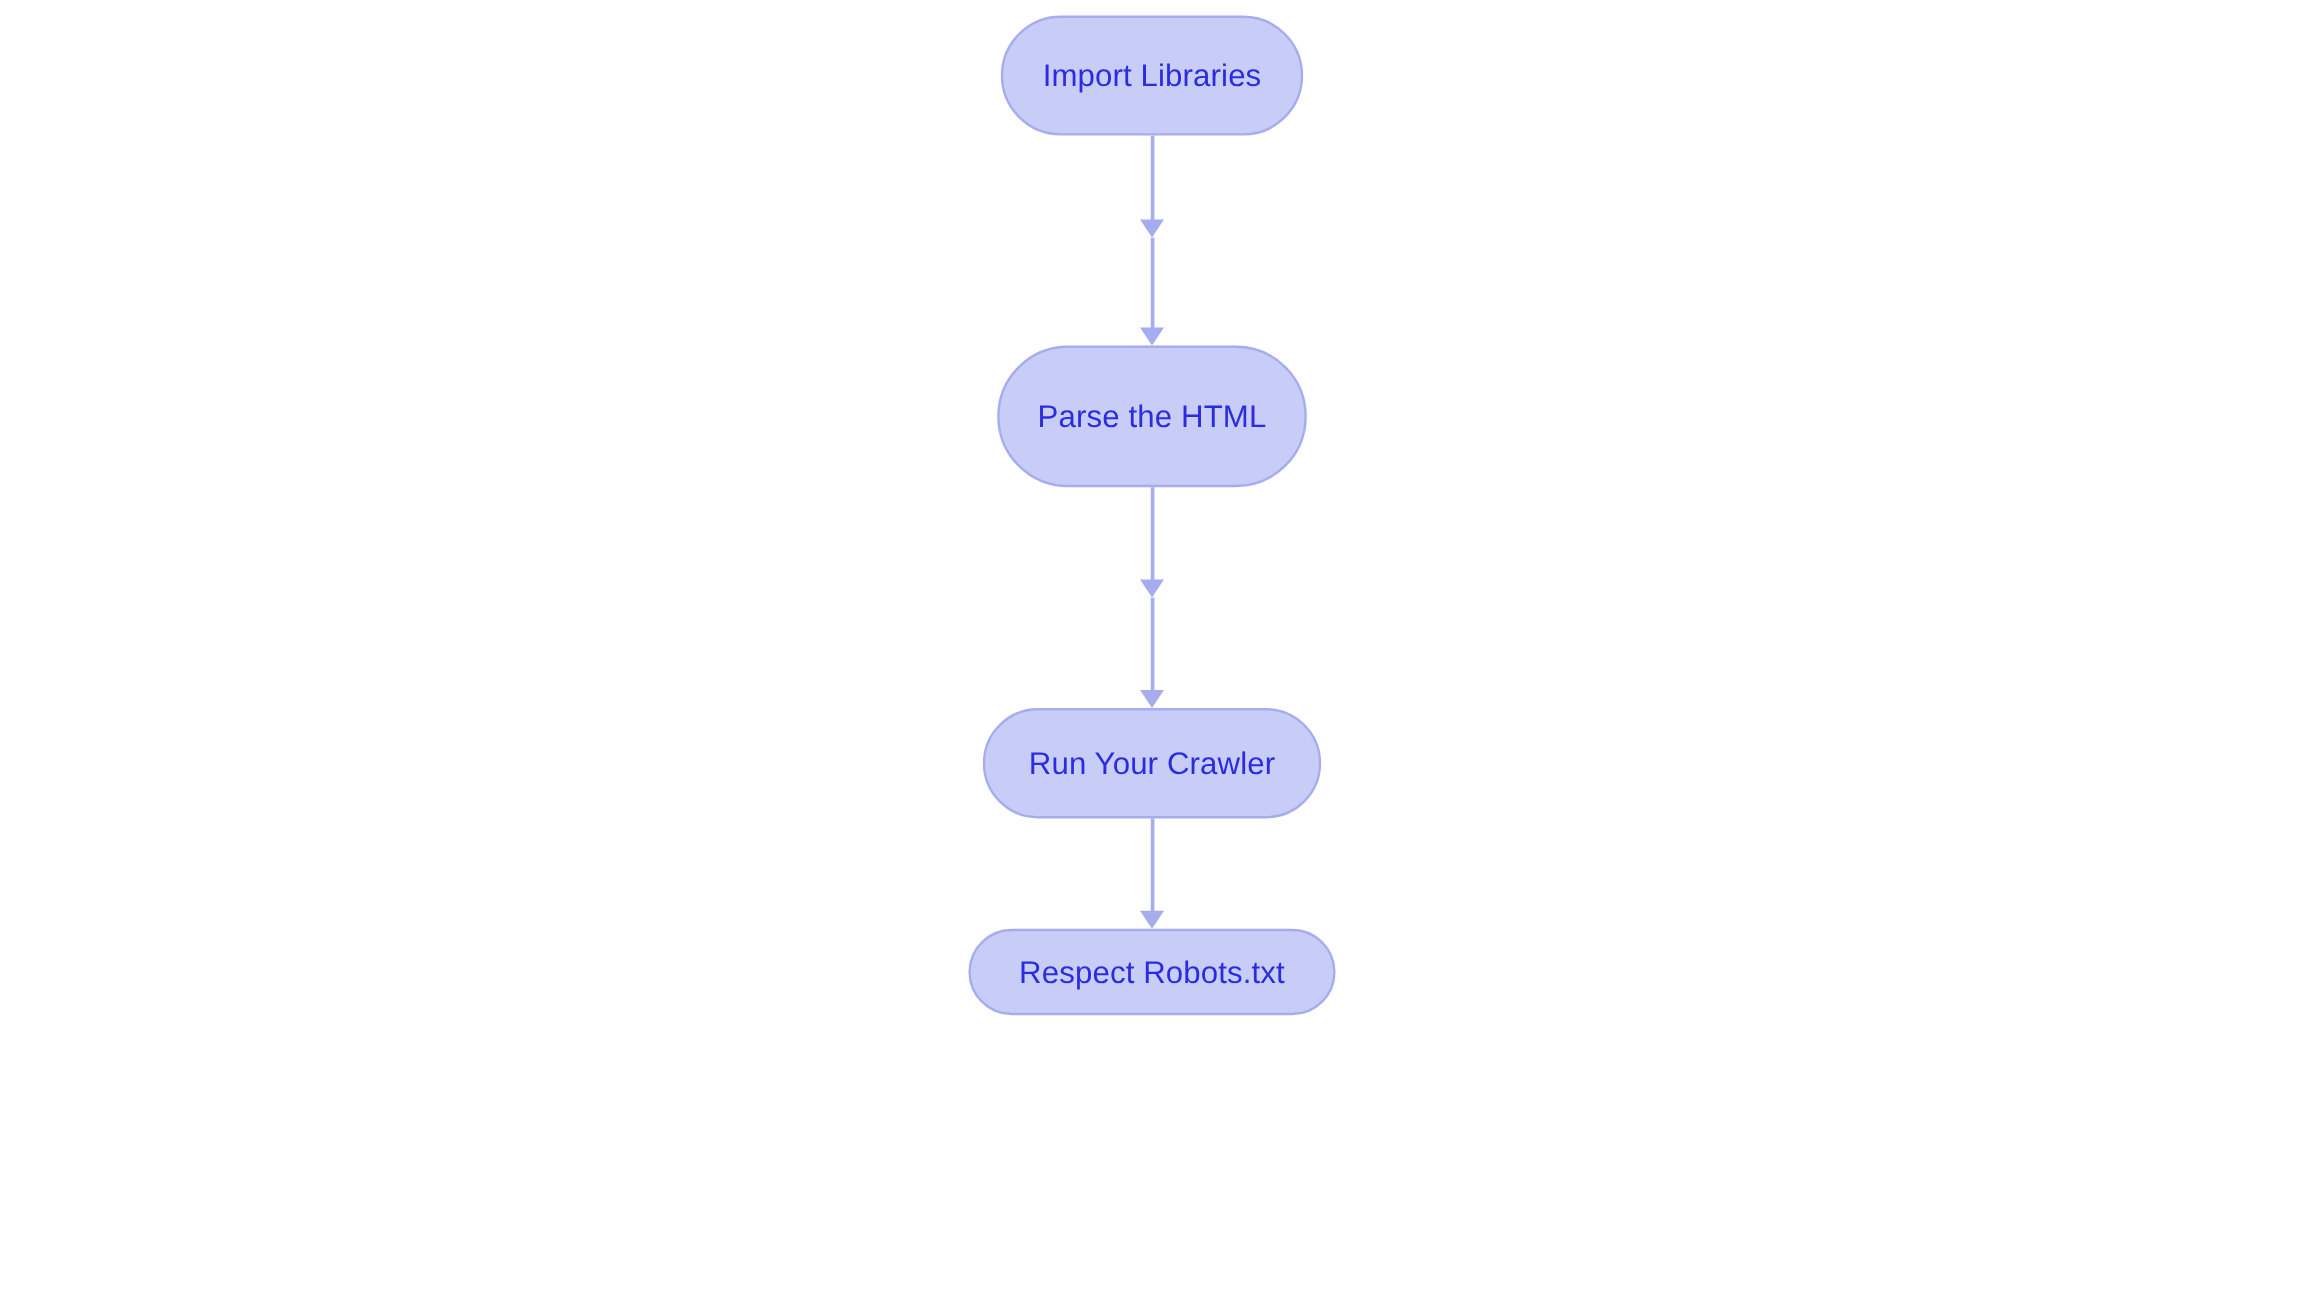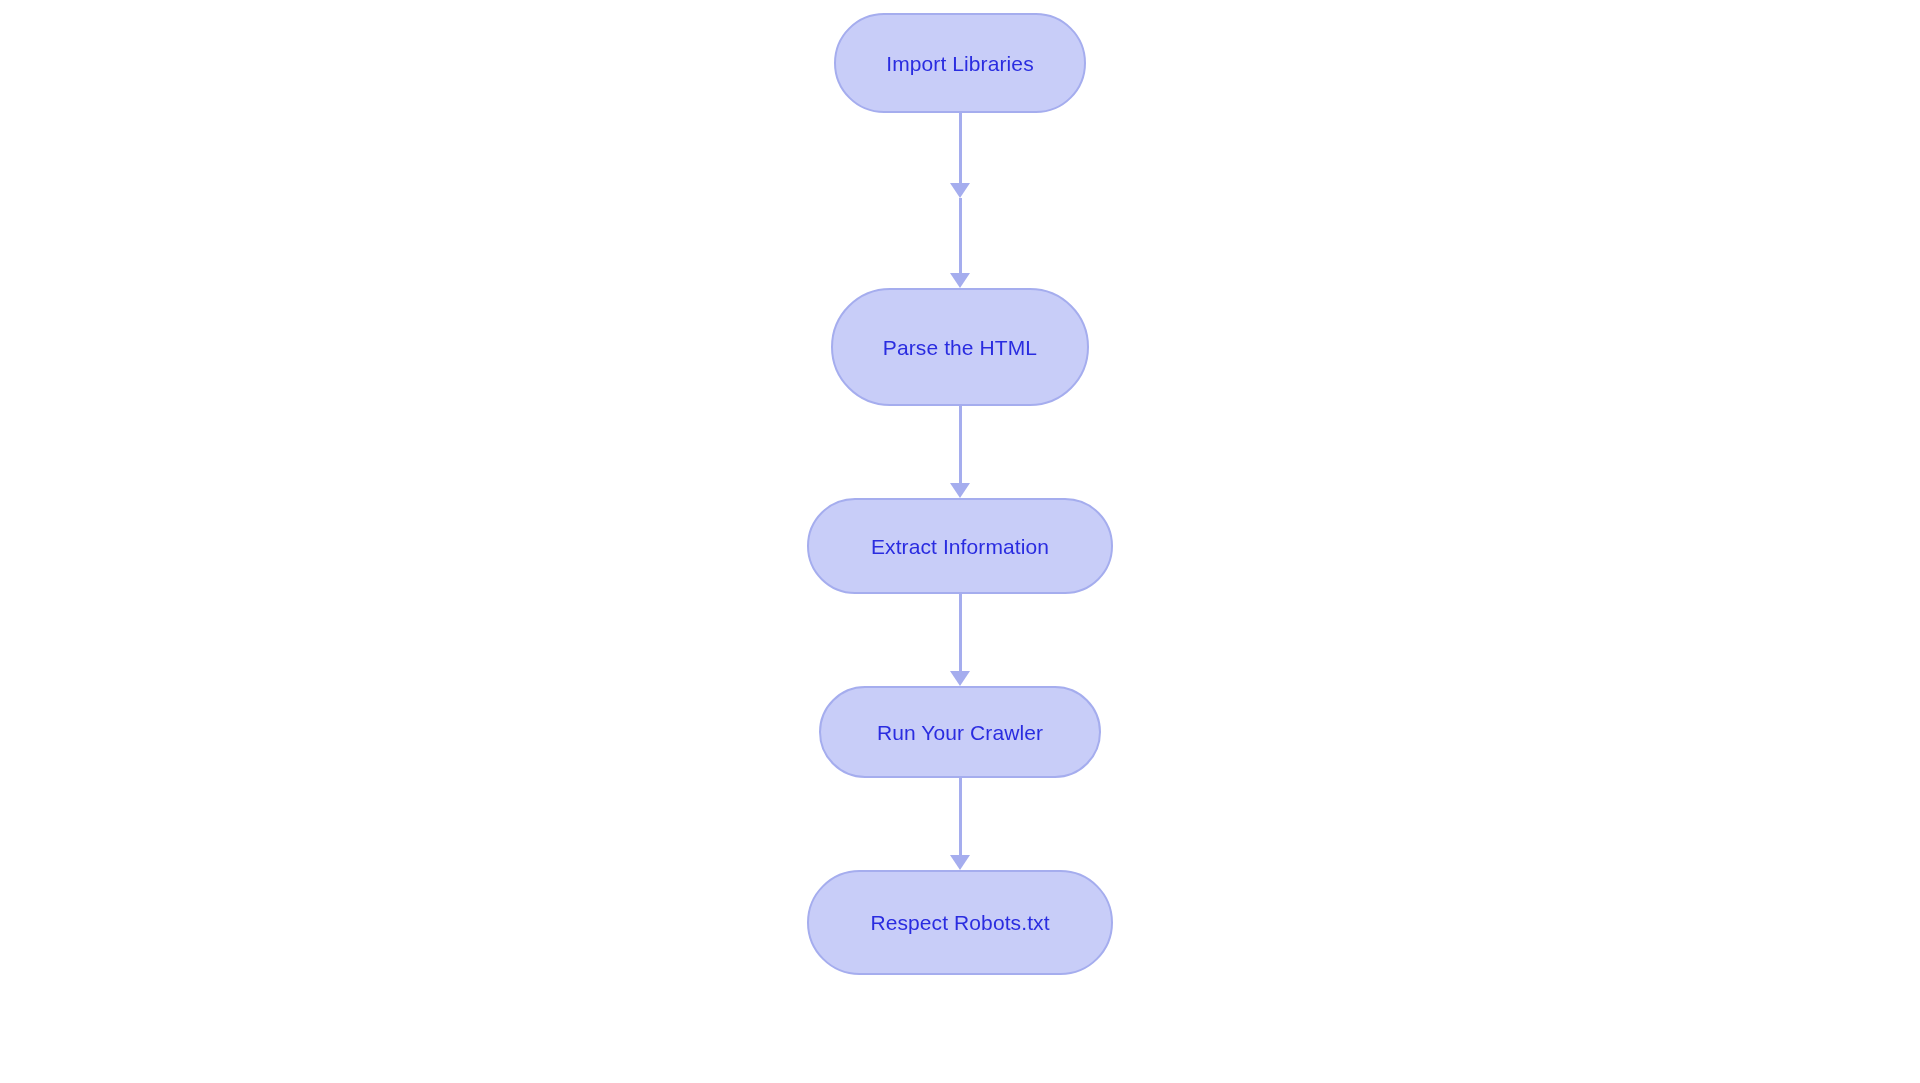--- a/index.html
+++ b/index.html
@@ -39,21 +39,21 @@
   .node {
     box-sizing: border-box;
     display: flex;
     align-items: center;
     justify-content: center;
     background: #c8cdf8;
     border: 2px solid #a5adee;
     border-radius: 9999px;
     color: #2a2ce0;
     font-family: "Liberation Sans", sans-serif;
-    font-size: 21px;
+    font-size: 26px;
     font-weight: 400;
     letter-spacing: 0.1px;
     line-height: 1;
     white-space: nowrap;
     padding: 0 44px;
     flex: 0 0 auto;
   }
 
   .node-label {
     display: block;
@@ -107,36 +107,33 @@
 
     <div class="node" style="width:258px;height:118px;">
       <span class="node-label">Parse the HTML</span>
     </div>
 
     <div class="connector" style="height:92px;">
       <span class="stem"></span>
       <span class="head"></span>
     </div>
 
-    <div class="node" style="width:306px;height:96px;">
-      <span class="node-label">Extract Information</span>
-    </div>
 
     <div class="connector" style="height:92px;">
       <span class="stem"></span>
       <span class="head"></span>
     </div>
 
     <div class="node" style="width:282px;height:92px;">
       <span class="node-label">Run Your Crawler</span>
     </div>
 
     <div class="connector" style="height:92px;">
       <span class="stem"></span>
       <span class="head"></span>
     </div>
 
-    <div class="node" style="width:306px;height:105px;">
+    <div class="node" style="width:306px;height:72px;">
       <span class="node-label">Respect Robots.txt</span>
     </div>
 
   </div>
 </div>
 
 </body></html>

